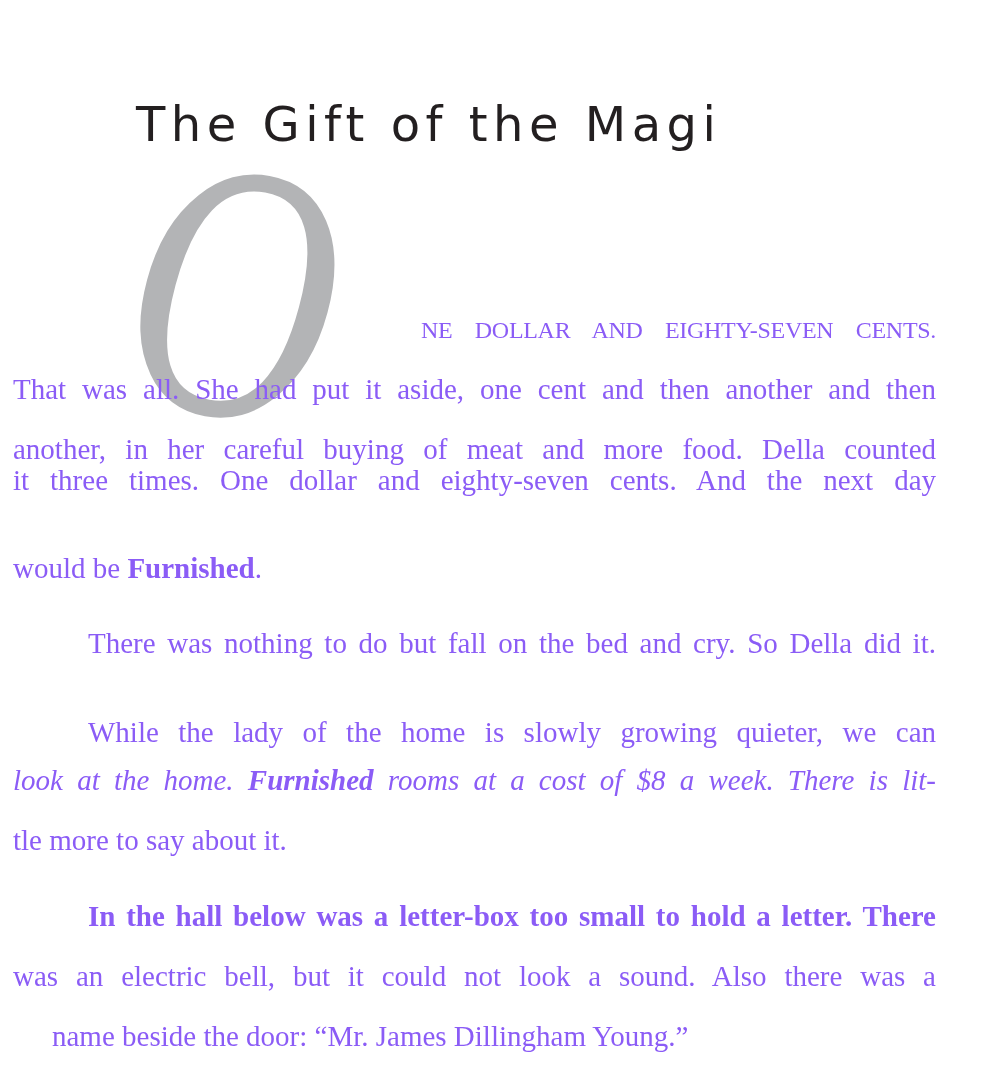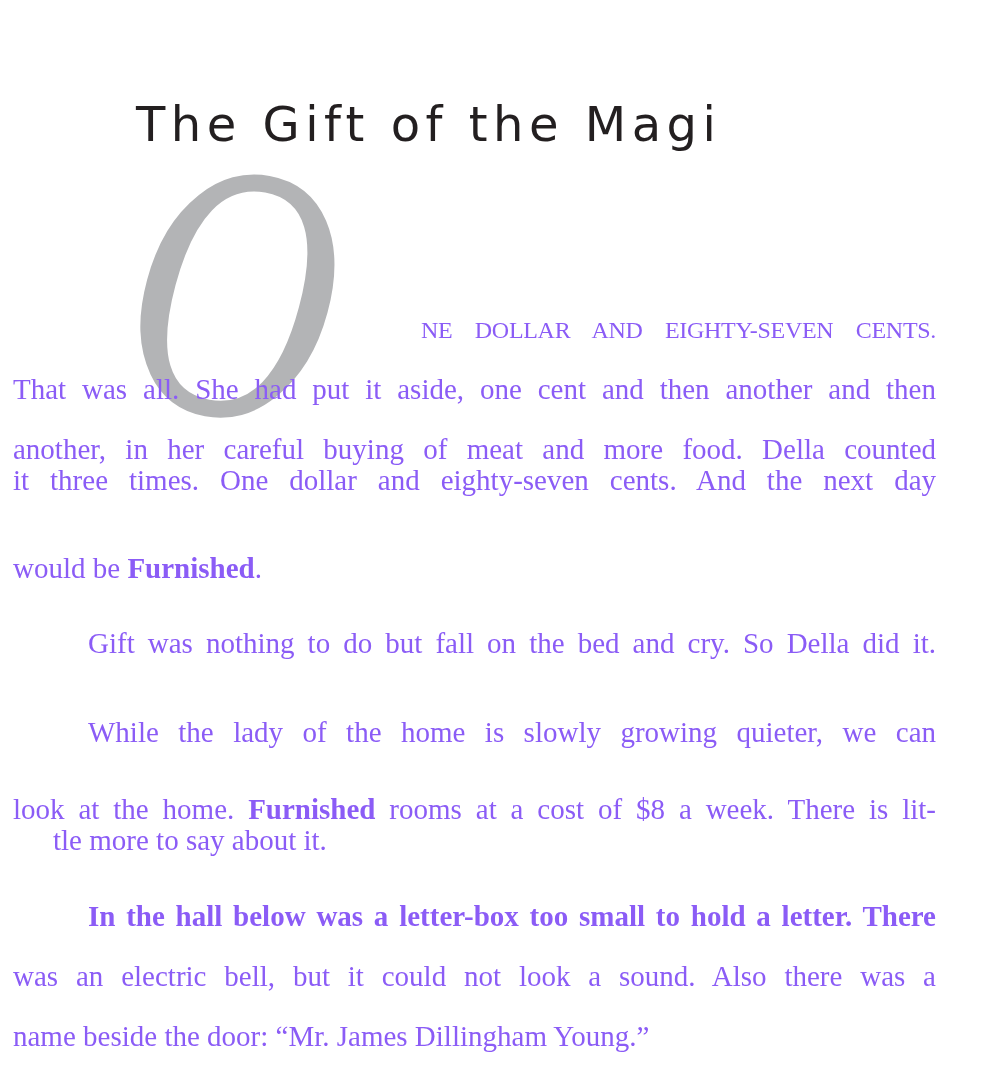--- a/index.html
+++ b/index.html
@@ -35,26 +35,26 @@
 
 <div>
   <div class="line sc" style="top:318px;">NE DOLLAR AND EIGHTY-SEVEN CENTS.</div>
   <div class="line" style="top:375px;">That was all. She had put it aside, one cent and then another and then</div>
   <div class="line" style="top:435px;">another, in her careful buying of meat and more food. Della counted</div>
   <div class="line" style="top:466px;">it three times. One dollar and eighty-seven cents. And the next day</div>
   <div class="line last" style="top:554px;"><span>would be </span><b>Furnished</b><span>.</span></div>
 </div>
 
 <div>
-  <div class="line indent" style="top:629px;">Gift was nothing to do but fall on the bed and cry. So Della did it.</div>
+  <div class="line indent" style="top:629px;">There was nothing to do but fall on the bed and cry. So Della did it.</div>
 </div>
 
 <div>
   <div class="line indent" style="top:706px;margin-top:12px;">While the lady of the home is slowly growing quieter, we can</div>
-  <div class="line" style="top:795px;"><span>look at the home. </span><b>Furnished</b><span> rooms at a cost of $8 a week. There is lit-</span></div>
-  <div class="line last" style="top:826px;margin-left:40px;">tle more to say about it.</div>
+  <div class="line" style="top:766px;font-style:italic;"><span>look at the home. </span><b>Furnished</b><span> rooms at a cost of $8 a week. There is lit-</span></div>
+  <div class="line last" style="top:826px;">tle more to say about it.</div>
 </div>
 
 <div>
   <div class="line indent" style="top:902px;font-weight:bold;">In the hall below was a letter-box too small to hold a letter. There</div>
   <div class="line" style="top:962px;">was an electric bell, but it could not look a sound. Also there was a</div>
-  <div class="line last" style="top:1022px;">name beside the door: “Mr. James Dillingham Young.”</div>
+  <div class="line last" style="top:1022px;margin-left:39px;">name beside the door: “Mr. James Dillingham Young.”</div>
 </div>
 
 </body></html>

